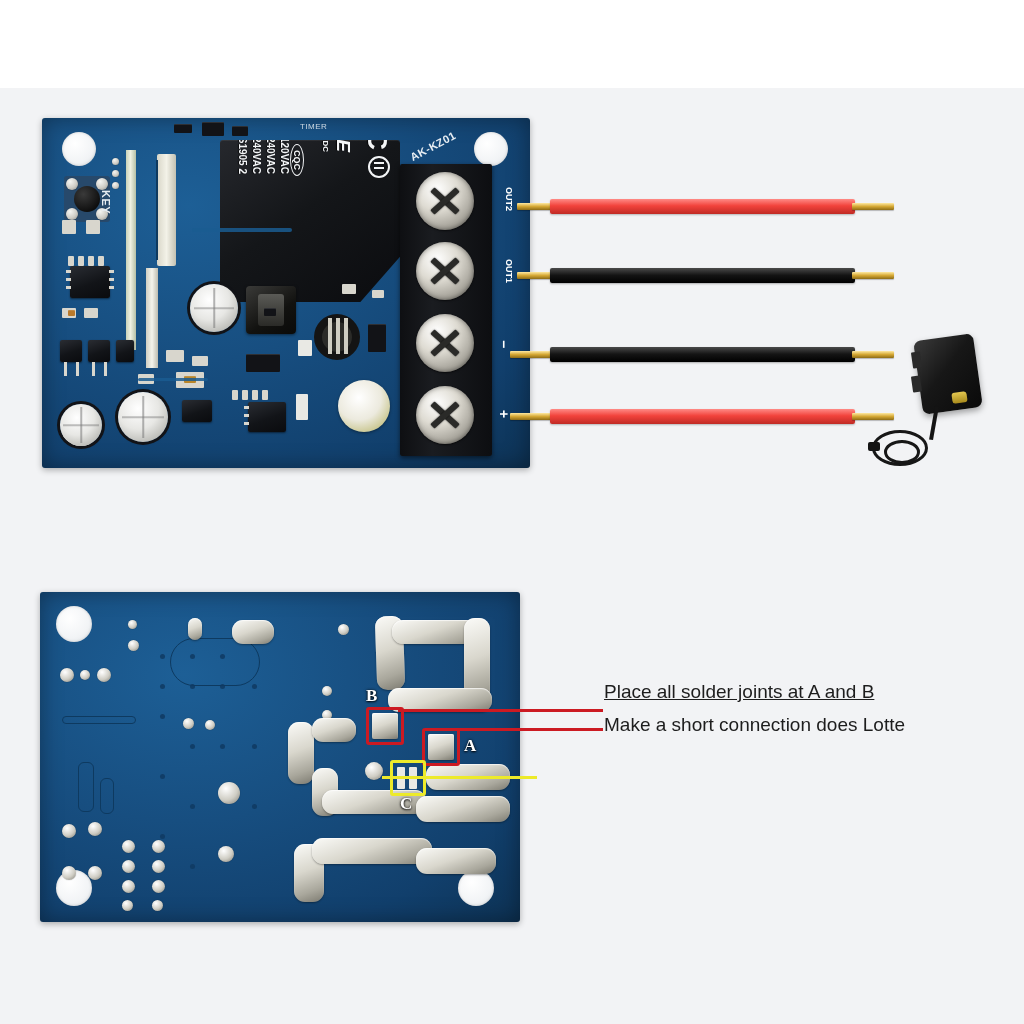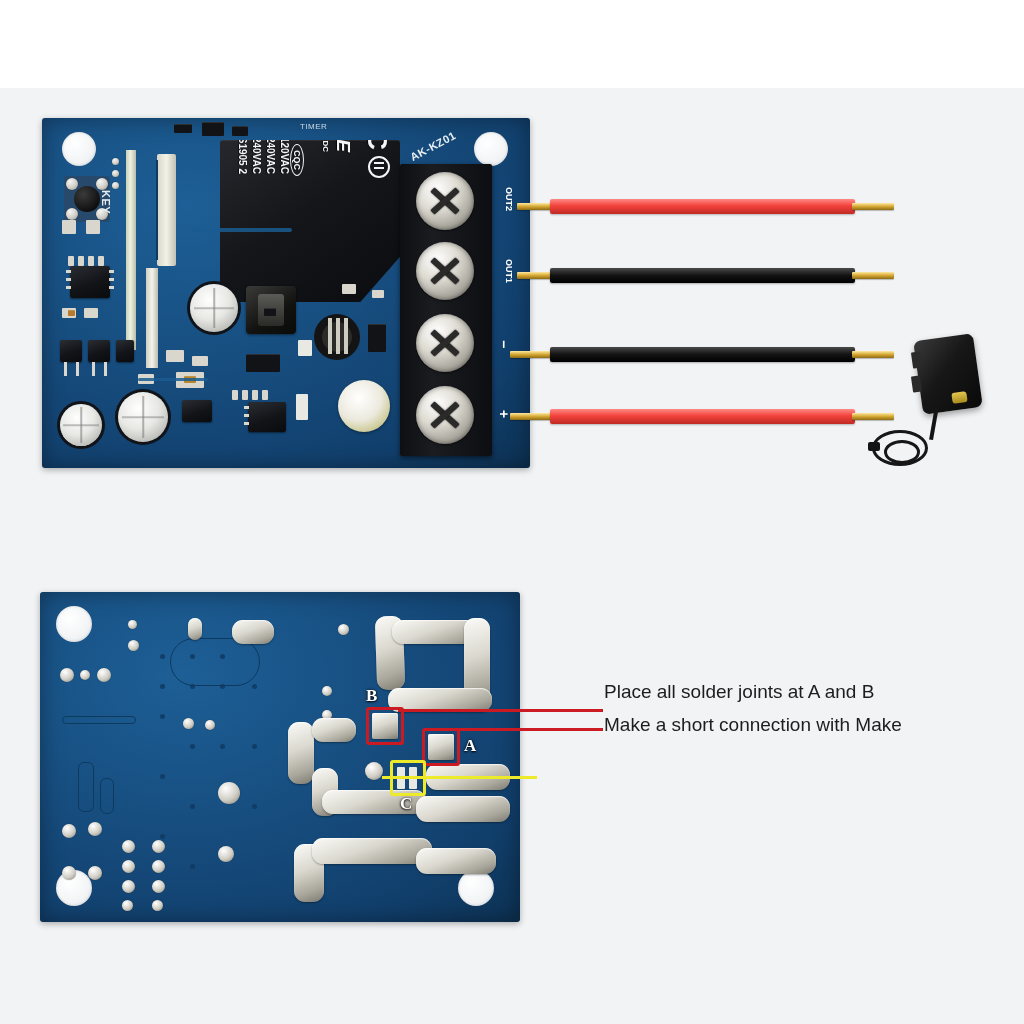--- a/index.html
+++ b/index.html
@@ -456,16 +456,16 @@
     <div class="dot-grid" style="left:212px; top:92px;  width:5px; height:5px;"></div>
     <div class="dot-grid" style="left:212px; top:152px; width:5px; height:5px;"></div>
     <div class="dot-grid" style="left:212px; top:212px; width:5px; height:5px;"></div>
     <div class="dot-grid" style="left:150px; top:272px; width:5px; height:5px;"></div>
   </div>
 
   <div class="lead-red" style="left:398px; top:709px; width:205px;"></div>
   <div class="lead-red" style="left:452px; top:728px; width:151px;"></div>
   <div class="lead-yellow" style="left:382px; top:776px; width:155px;"></div>
 
-  <div class="note" style="left:604px; top:681px;">Place all solder joints at A and B</div>
-  <div class="note" style="left:604px; top:714px;">Make a short connection with Make</div>
+  <div class="note" style="left:604px; top:681px;text-decoration:underline;">Place all solder joints at A and B</div>
+  <div class="note" style="left:604px; top:714px;">Make a short connection does Lotte</div>
 
 </div>
 
 </body></html>

